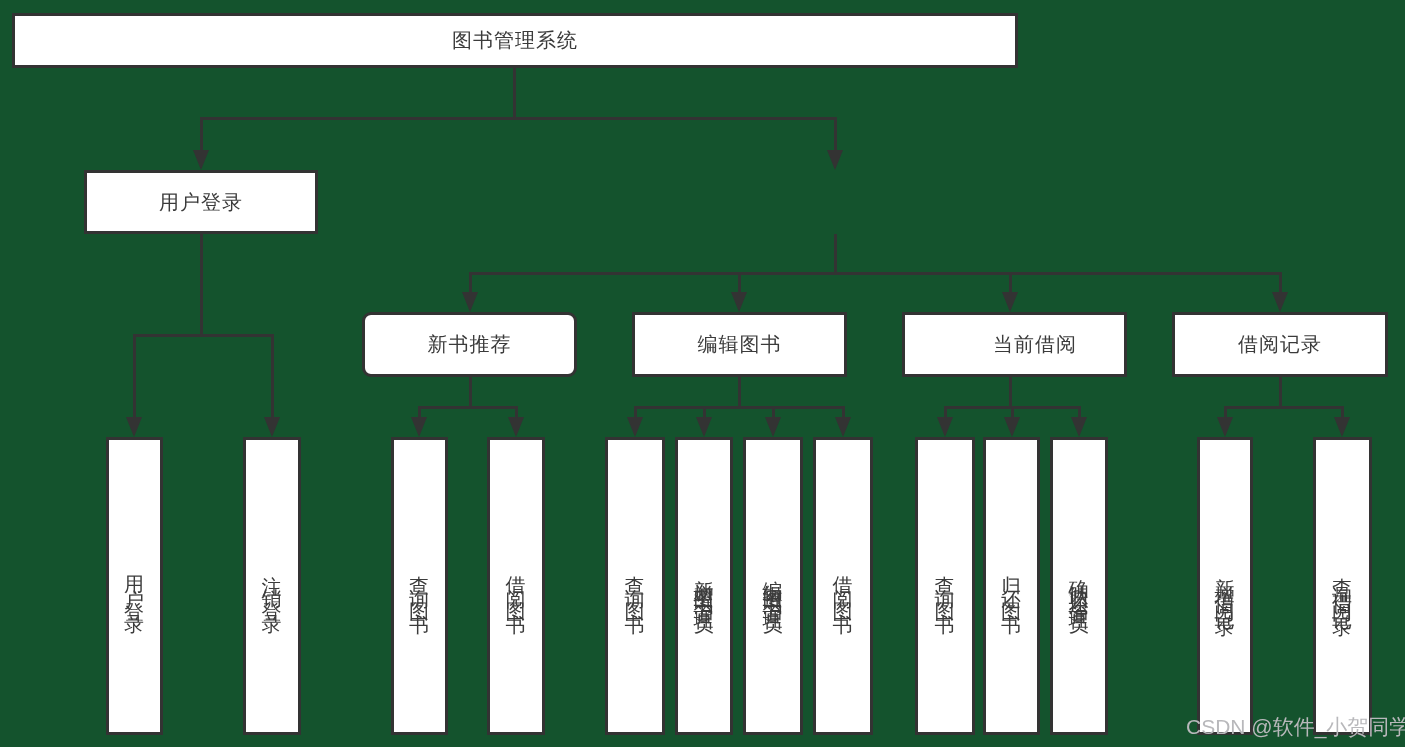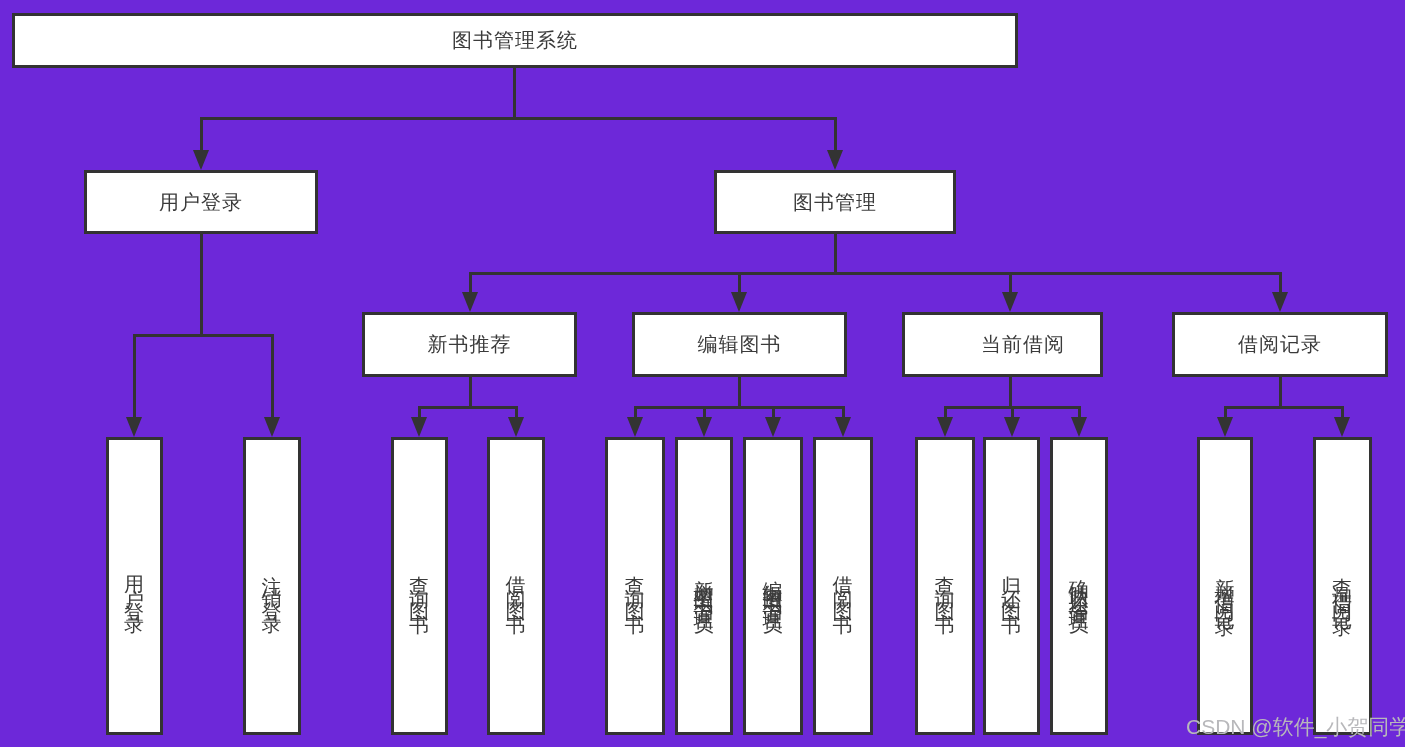--- a/index.html
+++ b/index.html
@@ -1,21 +1,21 @@
 <!DOCTYPE html>
 <html><head>
 <meta charset="utf-8">
 <style>
   html,body { margin:0; padding:0; background:#ffffff; }
   body { font-family: "Liberation Sans", sans-serif; }
   .canvas {
     position: relative;
     width: 1405px;
     height: 747px;
-    background: #6d28d9;
+    background: #14532d;
     overflow: hidden;
   }
   .node {
     position: absolute;
     box-sizing: border-box;
     border: 3px solid #333333;
     background: #ffffff;
     display: flex;
     align-items: center;
     justify-content: center;
@@ -112,31 +112,28 @@
   <div class="vline" style="left:1341px; top:406px; height:16px;"></div>
   <div class="arrow" style="left:1334px; top:417px;"></div>
 
   <div class="node" style="left:12px; top:13px; width:1006px; height:55px;">
     <span class="lbl">图书管理系统</span>
   </div>
 
   <div class="node" style="left:84px; top:170px; width:234px; height:64px;">
     <span class="lbl">用户登录</span>
   </div>
-  <div class="node" style="left:714px; top:170px; width:242px; height:64px;">
-    <span class="lbl">图书管理</span>
-  </div>
 
-  <div class="node" style="left:362px; top:312px; width:215px; height:65px;">
+  <div class="node" style="left:362px; top:312px; width:215px; height:65px;border-radius:9px;">
     <span class="lbl">新书推荐</span>
   </div>
   <div class="node" style="left:632px; top:312px; width:215px; height:65px;">
     <span class="lbl">编辑图书</span>
   </div>
-  <div class="node" style="left:902px; top:312px; width:201px; height:65px;padding-left:41px;">
+  <div class="node" style="left:902px; top:312px; width:225px; height:65px;padding-left:41px;">
     <span class="lbl">当前借阅</span>
   </div>
   <div class="node" style="left:1172px; top:312px; width:216px; height:65px;">
     <span class="lbl">借阅记录</span>
   </div>
 
   <div class="node leaf sp4" style="left:106px; top:437px; width:57px; height:298px;">
     <span class="lbl">用户登录</span>
   </div>
   <div class="node leaf sp4" style="left:243px; top:437px; width:58px; height:298px;">

